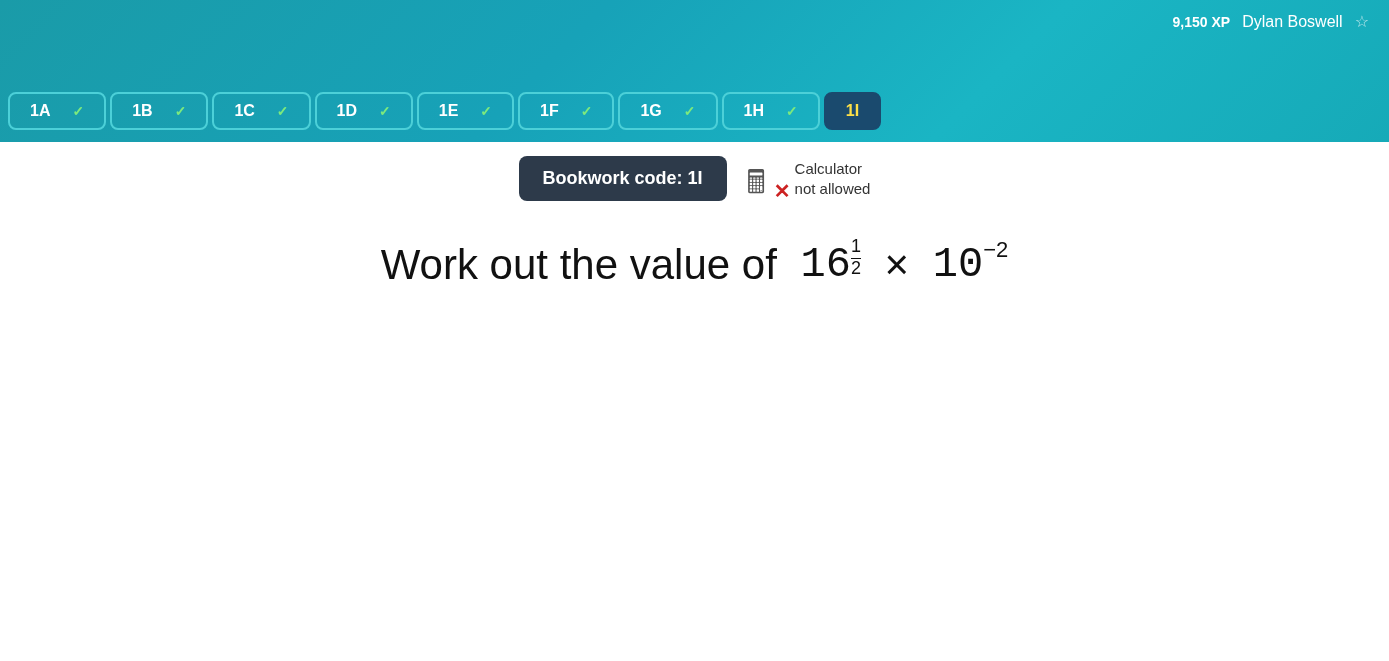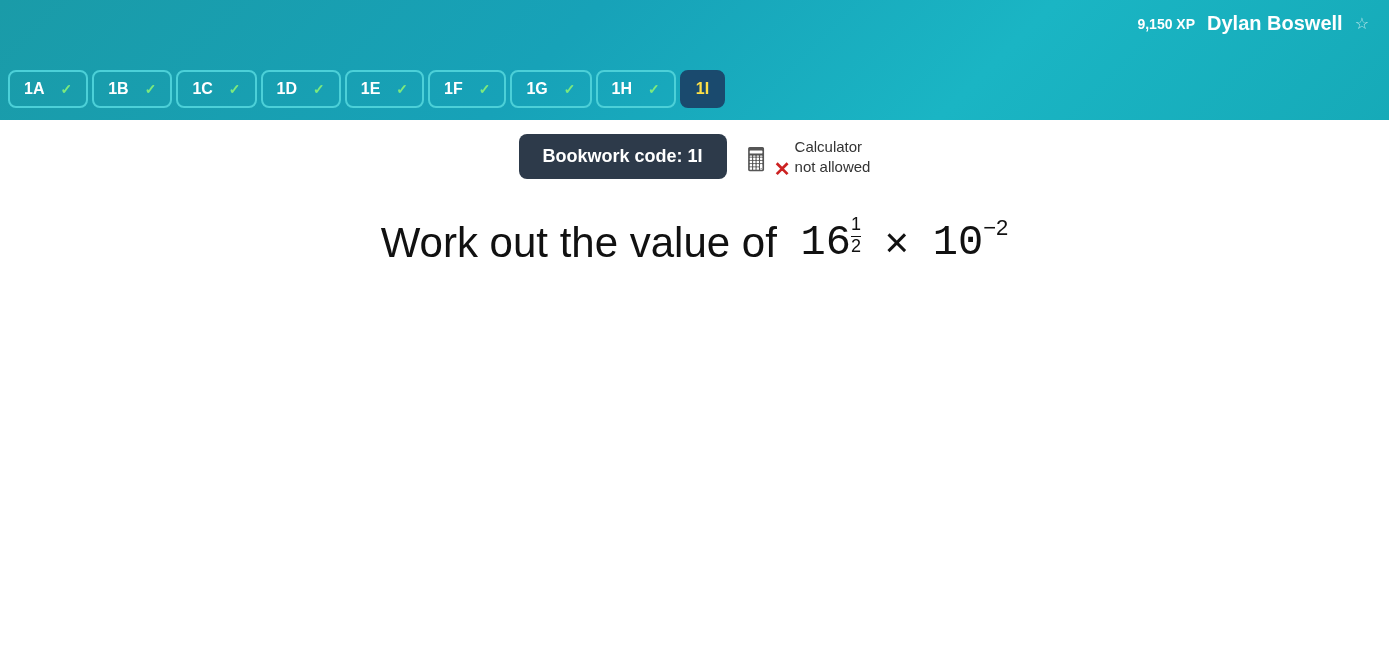--- a/index.html
+++ b/index.html
@@ -9,21 +9,21 @@
       height: 661px;
       background: #f0f0f0;
       font-family: 'Segoe UI', Arial, sans-serif;
       overflow: hidden;
       position: relative;
     }
 
     
     .top-bar {
       width: 100%;
-      height: 120px;
+      height: 142px;
       background: linear-gradient(135deg, #1a9ba8 0%, #17a2b8 40%, #1ab5c4 70%, #16aab8 100%);
       position: relative;
       display: flex;
       align-items: flex-end;
       padding-bottom: 12px;
     }
 
     
     .user-info {
       position: absolute;
@@ -35,22 +35,22 @@
       color: white;
     }
 
     .xp-badge {
       font-size: 14px;
       font-weight: 600;
       color: white;
     }
 
     .username {
-      font-size: 20px;
-      font-weight: 700;
+      font-size: 16px;
+      font-weight: 400;
       color: white;
     }
 
     .star-icon {
       font-size: 16px;
       color: rgba(255,255,255,0.7);
     }
 
     
     .nav-tabs {
@@ -58,22 +58,22 @@
       align-items: center;
       gap: 4px;
       padding-left: 8px;
       padding-right: 8px;
       width: 100%;
     }
 
     .nav-tab {
       display: flex;
       align-items: center;
-      gap: 16px;
-      padding: 8px 14px;
+      gap: 22px;
+      padding: 8px 20px;
       border: 2px solid #4cd0d8;
       border-radius: 8px;
       background: transparent;
       color: white;
       font-size: 16px;
       font-weight: 600;
       cursor: pointer;
       white-space: nowrap;
     }
 

